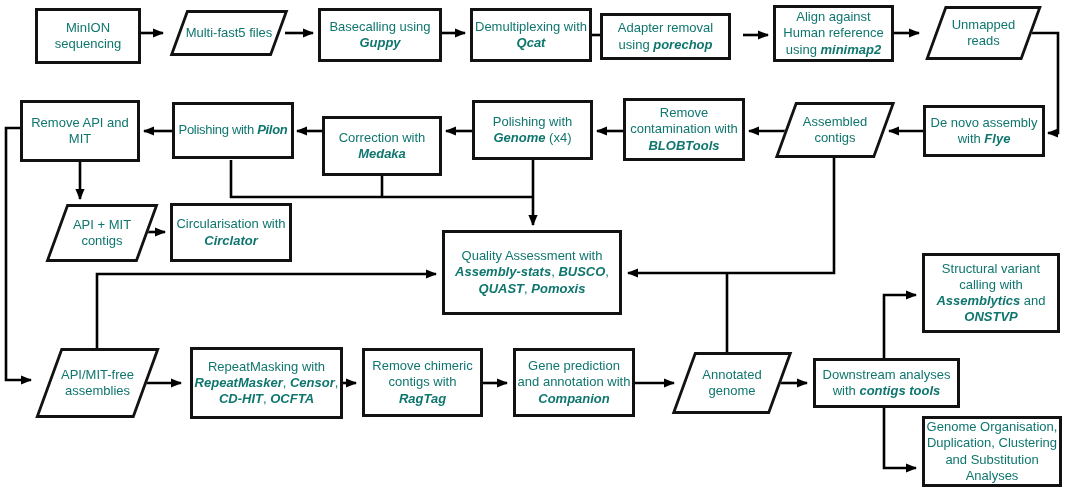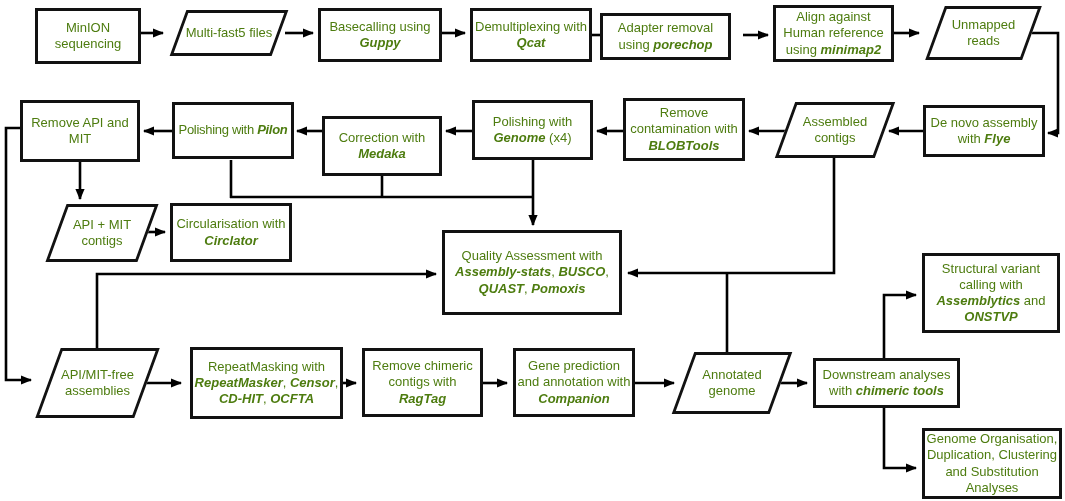--- a/index.html
+++ b/index.html
@@ -1,19 +1,19 @@
 <!DOCTYPE html>
 <html><head>
 <meta charset="utf-8">
 <style>
   html,body{margin:0;padding:0;background:#fff;}
   #canvas{
     position:relative;width:1065px;height:501px;background:#ffffff;
     font-family:"Liberation Sans","DejaVu Sans",sans-serif;
-    color:#4d7c0f;overflow:hidden;
+    color:#0f766e;overflow:hidden;
   }
   #edges{position:absolute;left:0;top:0;width:1065px;height:501px;}
   #edges path{fill:none;stroke:#000;stroke-width:2.6px;}
   #edges .ah{fill:#000;stroke:none;}
   .node{
     position:absolute;background:#fff;border:3px solid #121212;
     display:flex;align-items:center;justify-content:center;
     text-align:center;font-size:13px;line-height:1.25;padding:1px;
     box-sizing:border-box;
   }
@@ -162,24 +162,24 @@
       <span>Gene prediction and annotation with <b>Companion</b></span>
     </div>
 
   <div class="node para" style="left:683px;top:352px;width:98px;height:62px">
       <div class="para-inner">
         <span>Annotated genome</span>
       </div>
     </div>
 
   <div class="node" style="left:813px;top:358px;width:147px;height:50px">
-      <span>Downstream analyses with <b>chimeric tools</b></span>
+      <span>Downstream analyses with <b>contigs tools</b></span>
     </div>
 
   <div class="node" style="left:922px;top:253px;width:138px;height:80px">
       <span>Structural variant calling with <b>Assemblytics</b> and <b>ONSTVP</b></span>
     </div>
 
-  <div class="node" style="left:922px;top:428px;width:140px;height:71px">
+  <div class="node" style="left:922px;top:416px;width:140px;height:71px">
       <span>Genome Organisation, Duplication, Clustering and Substitution Analyses</span>
     </div>
 
 </div>
 
 </body></html>

